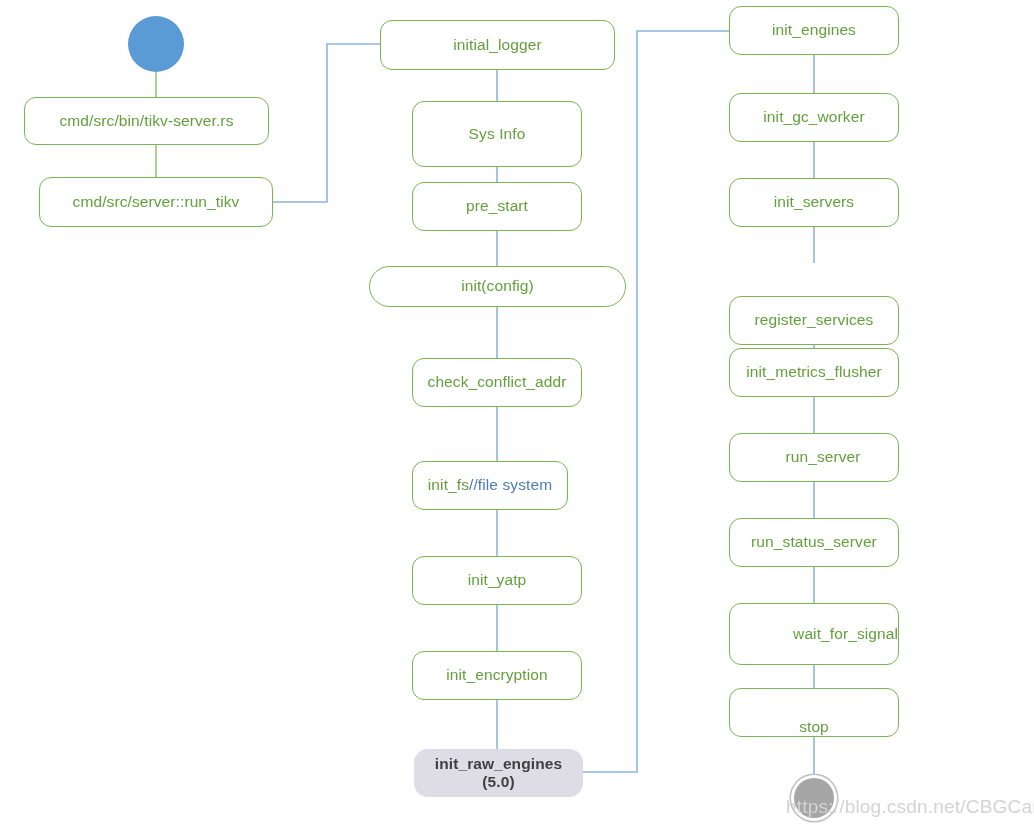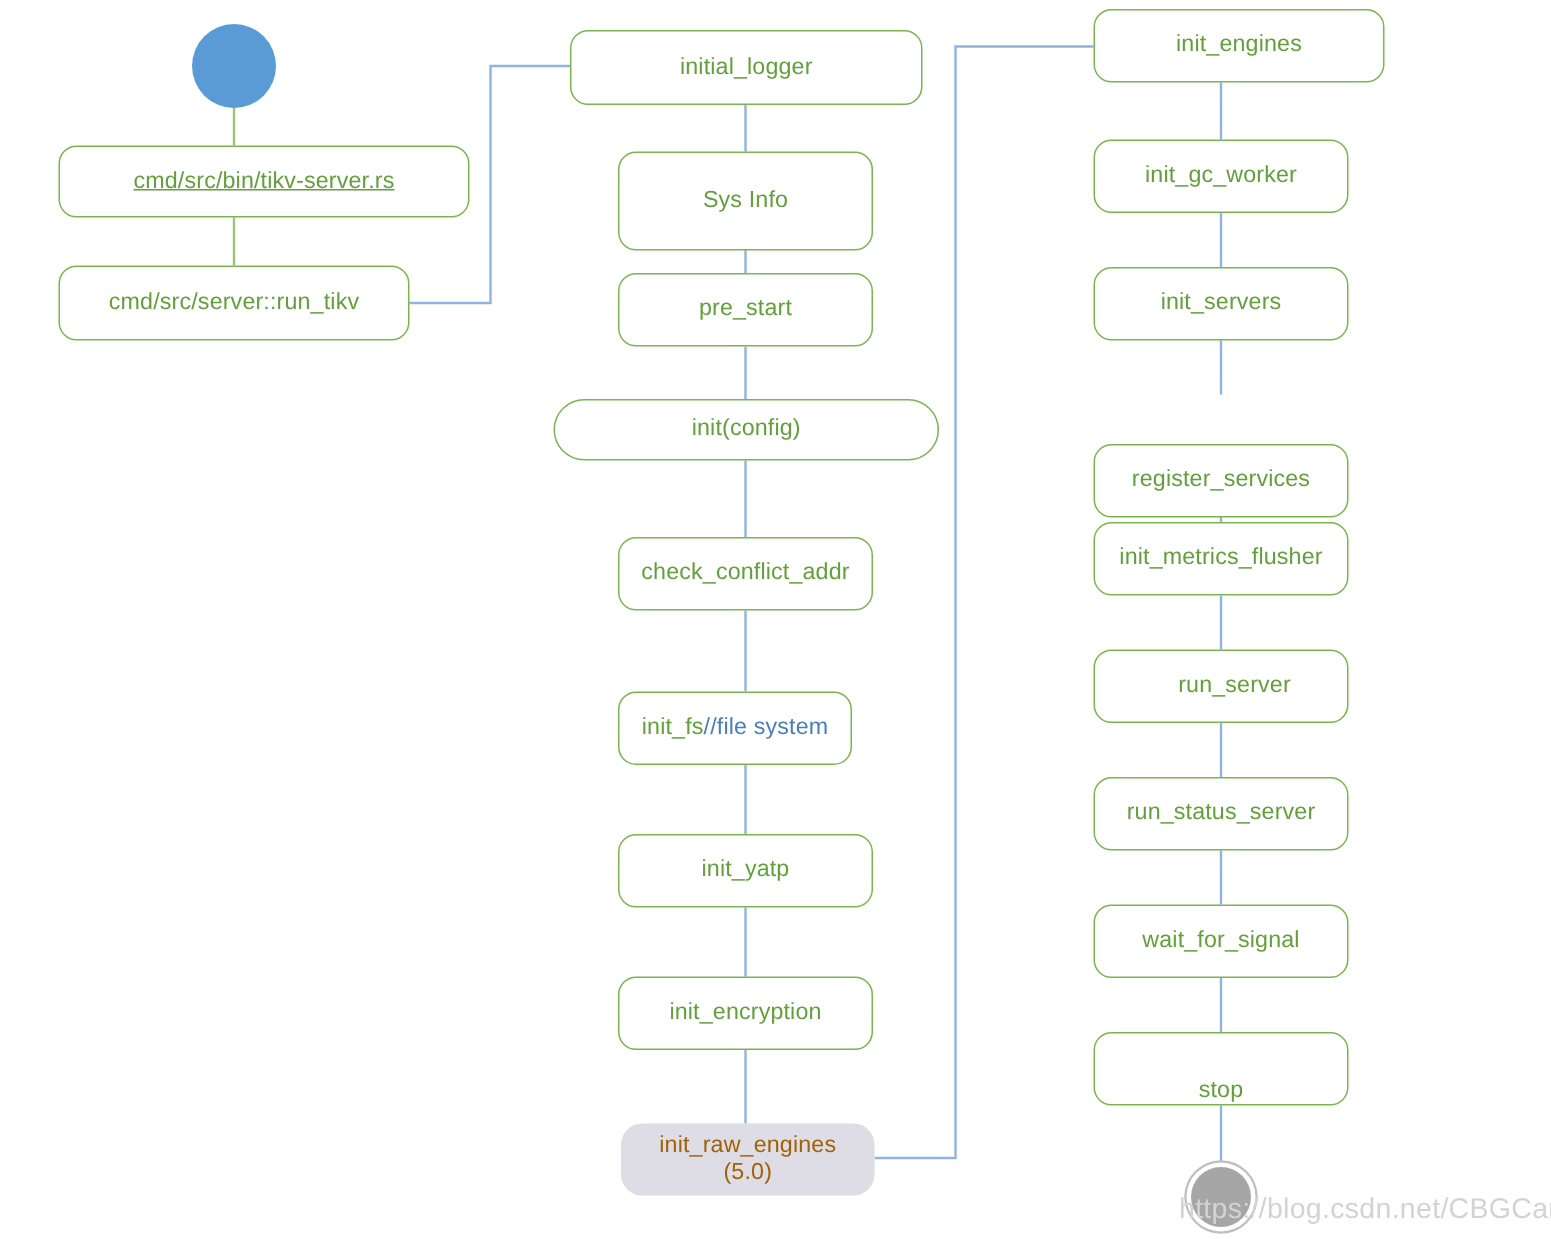--- a/index.html
+++ b/index.html
@@ -41,21 +41,22 @@
     letter-spacing: 0.1px;
     white-space: pre-line;
   }
   .node.wide {
     border-radius: 22px;
   }
   .node.shaded {
     background: #DEDCE5;
     border: none;
     border-radius: 14px;
-    color: #a16207;
+    color: #404040;
+    font-weight: bold;
   }
   .node .blue-note {
     color: #4A7EBB;
   }
   .start-node {
     position: absolute;
     border-radius: 50%;
     background: #5B9BD5;
   }
   .end-node {
@@ -98,39 +99,39 @@
       <polyline points="814,397 814,433" fill="none" stroke="#8FB4DD" stroke-width="1.6"></polyline>
       <polyline points="814,482 814,518" fill="none" stroke="#8FB4DD" stroke-width="1.6"></polyline>
       <polyline points="814,567 814,603" fill="none" stroke="#8FB4DD" stroke-width="1.6"></polyline>
       <polyline points="814,652 814,688" fill="none" stroke="#8FB4DD" stroke-width="1.6"></polyline>
       <polyline points="814,737 814,778" fill="none" stroke="#8FB4DD" stroke-width="1.6"></polyline>
     </svg>
 
   <div class="start-node" style="left:128px; top:16px; width:56px; height:56px;"></div>
 
   <div id="node-layer">
-      <div class="node" style="left: 39px; top: 97px; width: 274px; height: 48px; text-decoration: underline;"><span>cmd/src/bin/tikv-server.rs</span></div>
+      <div class="node" style="left: 24px; top: 97px; width: 245px; height: 48px;"><span>cmd/src/bin/tikv-server.rs</span></div>
       <div class="node" style="left: 39px; top: 177px; width: 234px; height: 50px;"><span>cmd/src/server::run_tikv</span></div>
       <div class="node" style="left: 380px; top: 20px; width: 235px; height: 50px;"><span>initial_logger</span></div>
       <div class="node" style="left: 412px; top: 101px; width: 170px; height: 66px;"><span>Sys Info</span></div>
       <div class="node" style="left: 412px; top: 182px; width: 170px; height: 49px;"><span>pre_start</span></div>
       <div class="node wide" style="left: 369px; top: 266px; width: 257px; height: 41px;"><span>init(config)</span></div>
       <div class="node" style="left: 412px; top: 358px; width: 170px; height: 49px;"><span>check_conflict_addr</span></div>
       <div class="node" style="left: 412px; top: 461px; width: 156px; height: 49px; align-items: center;"><span>init_fs</span><span class="blue-note"> //file system</span></div>
       <div class="node" style="left: 412px; top: 556px; width: 170px; height: 49px;"><span>init_yatp</span></div>
       <div class="node" style="left: 412px; top: 651px; width: 170px; height: 49px;"><span>init_encryption</span></div>
       <div class="node shaded" style="left: 414px; top: 749px; width: 169px; height: 48px;"><span>init_raw_engines
 (5.0)</span></div>
-      <div class="node" style="left: 729px; top: 6px; width: 194px; height: 49px;"><span>init_engines</span></div>
+      <div class="node" style="left: 729px; top: 6px; width: 170px; height: 49px;"><span>init_engines</span></div>
       <div class="node" style="left: 729px; top: 93px; width: 170px; height: 49px;"><span>init_gc_worker</span></div>
       <div class="node" style="left: 729px; top: 178px; width: 170px; height: 49px;"><span>init_servers</span></div>
       <div class="node" style="left: 729px; top: 263px; width: 170px; height: 49px; margin-top: 33px;"><span>register_services</span></div>
       <div class="node" style="left: 729px; top: 348px; width: 170px; height: 49px;"><span>init_metrics_flusher</span></div>
       <div class="node" style="left: 729px; top: 433px; width: 170px; height: 49px; padding-left: 18px;"><span>run_server</span></div>
       <div class="node" style="left: 729px; top: 518px; width: 170px; height: 49px;"><span>run_status_server</span></div>
-      <div class="node" style="left: 729px; top: 603px; width: 170px; height: 49px;"><span>wait_for_signal</span></div>
+      <div class="node" style="left: 729px; top: 603px; width: 170px; height: 62px; justify-content: flex-end;"><span>wait_for_signal</span></div>
       <div class="node" style="left: 729px; top: 688px; width: 170px; height: 49px; align-items: flex-end;"><span>stop</span></div>
     </div>
 
   <div class="end-node" style="left:794px; top:778px; width:40px; height:40px;"></div>
 
   <div class="watermark" style="left:786px; top:796px;">https://blog.csdn.net/CBGCampus</div>
 </div>
 
 </body></html>

